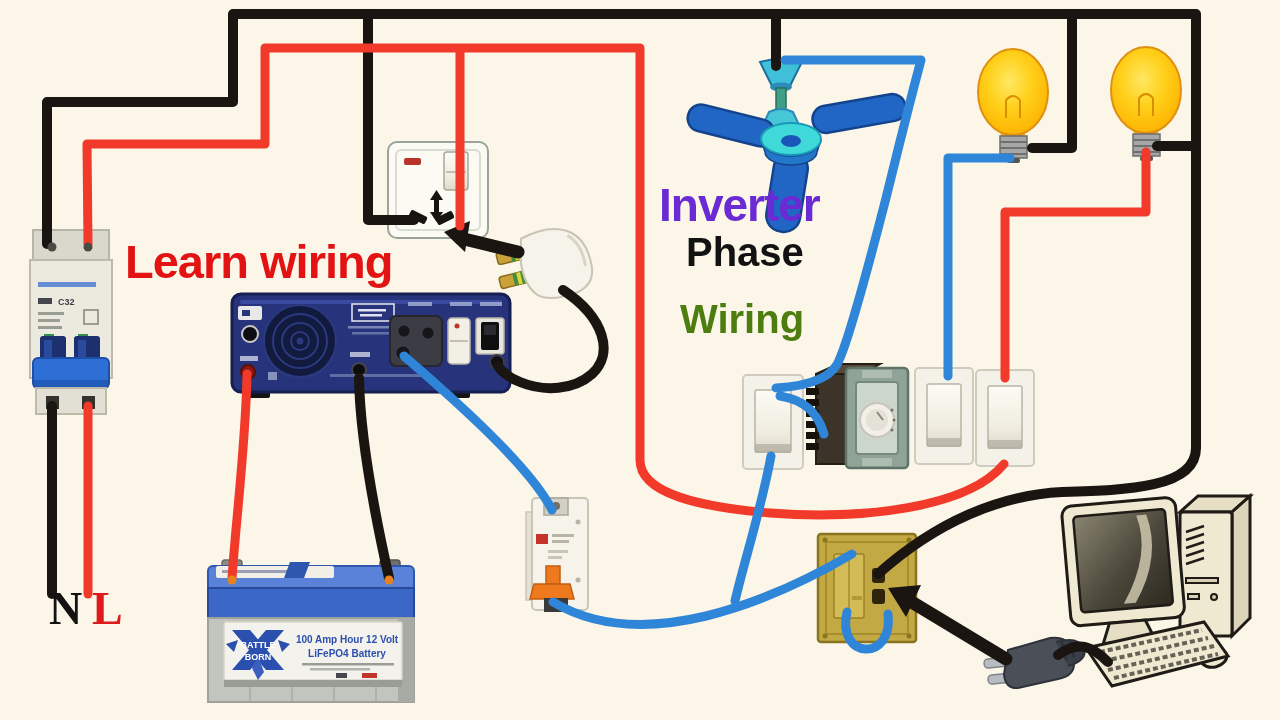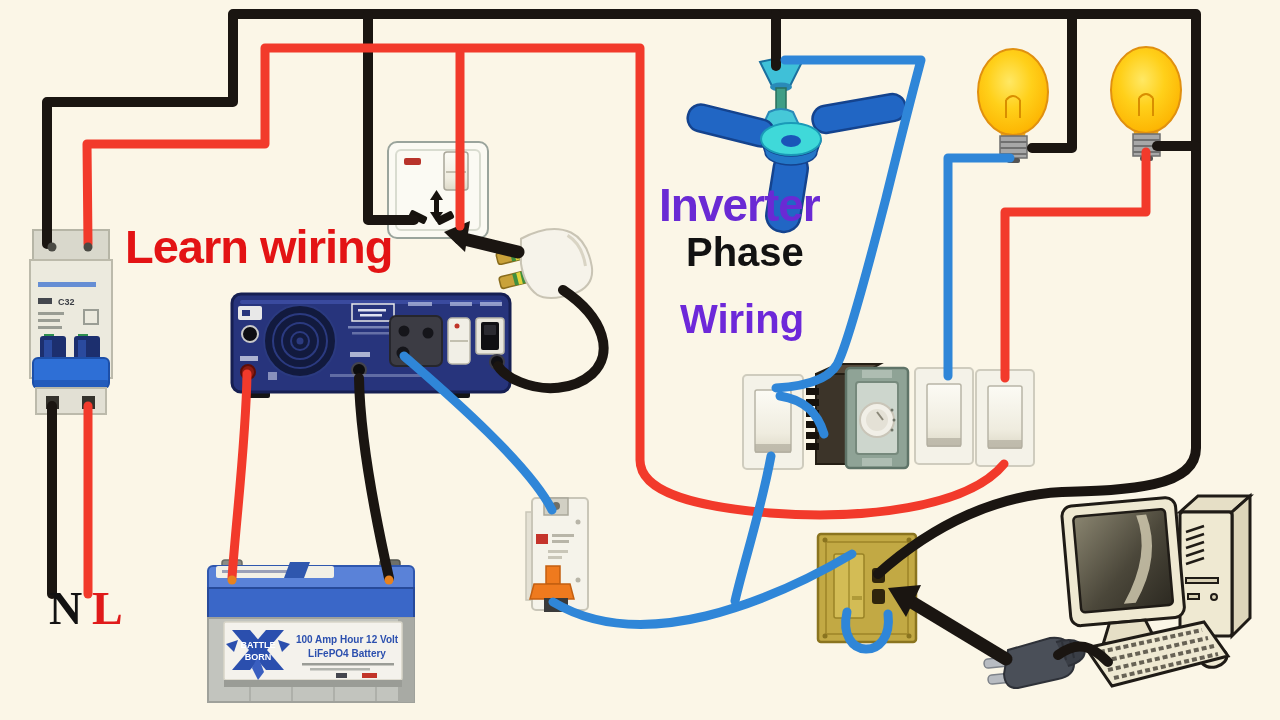--- a/index.html
+++ b/index.html
@@ -1,23 +1,23 @@
 <!DOCTYPE html>
 <html><head>
 <meta charset="utf-8">
 <style>
   html,body{margin:0;padding:0;background:#ffffff;}
   #stage{position:relative;width:1280px;height:720px;background:#fbf6e7;overflow:hidden;
          font-family:"Liberation Sans",sans-serif;}
   #art{position:absolute;left:0;top:0;z-index:1;}
   .txt{position:absolute;z-index:5;font-weight:700;white-space:nowrap;line-height:1;padding-left:13px;}
-  #t-learn{left:112px;top:223px;font-size:47px;color:#e31314;letter-spacing:-1px;}
+  #t-learn{left:112px;top:238px;font-size:47px;color:#e31314;letter-spacing:-1px;}
   #t-inverter{left:646px;top:182px;font-size:46px;color:#6a2ad4;letter-spacing:-1px;}
   #t-phase{left:673px;top:232px;font-size:40px;color:#121212;}
-  #t-wiring{left:667px;top:299px;font-size:40px;color:#6d28d9;}
+  #t-wiring{left:667px;top:299px;font-size:40px;color:#4d7c0f;}
   #t-n{left:36px;top:586px;font-size:46px;color:#121212;font-family:"Liberation Serif",serif;}
   #t-l{left:79px;top:586px;font-size:46px;color:#e01a1a;font-family:"Liberation Serif",serif;}
 </style>
 </head>
 <body>
 
 <div id="stage">
 <svg id="art" width="1280" height="720" viewBox="0 0 1280 720">
   <defs>
     <radialGradient id="bulbGrad" cx="45%" cy="38%" r="70%">

